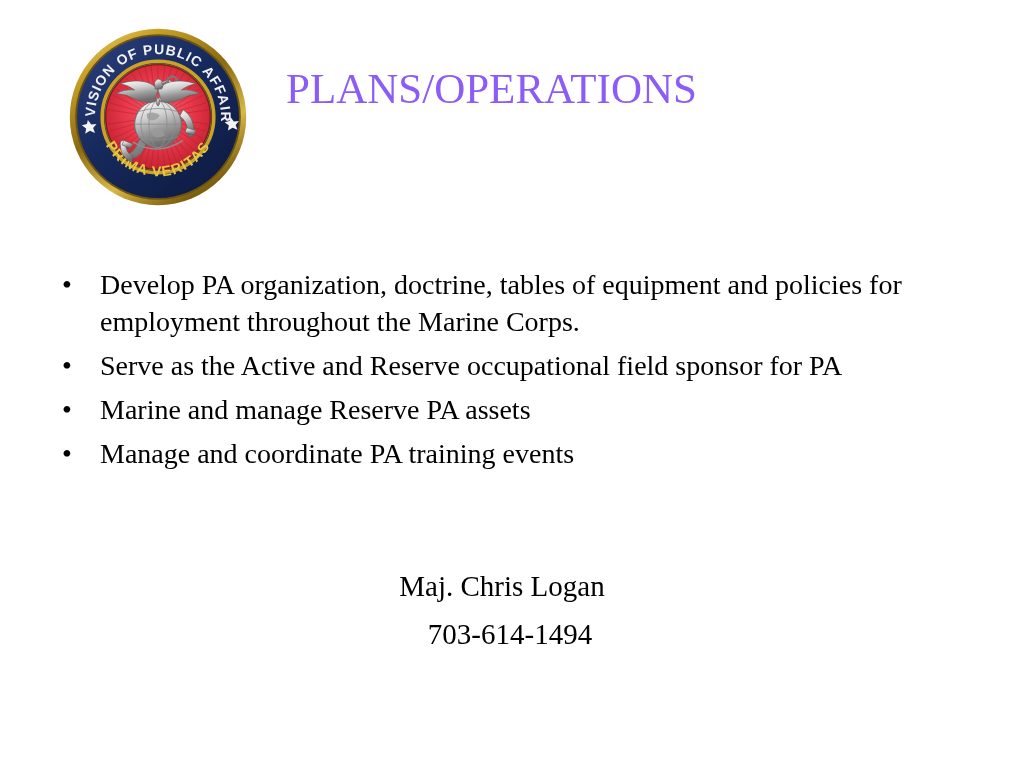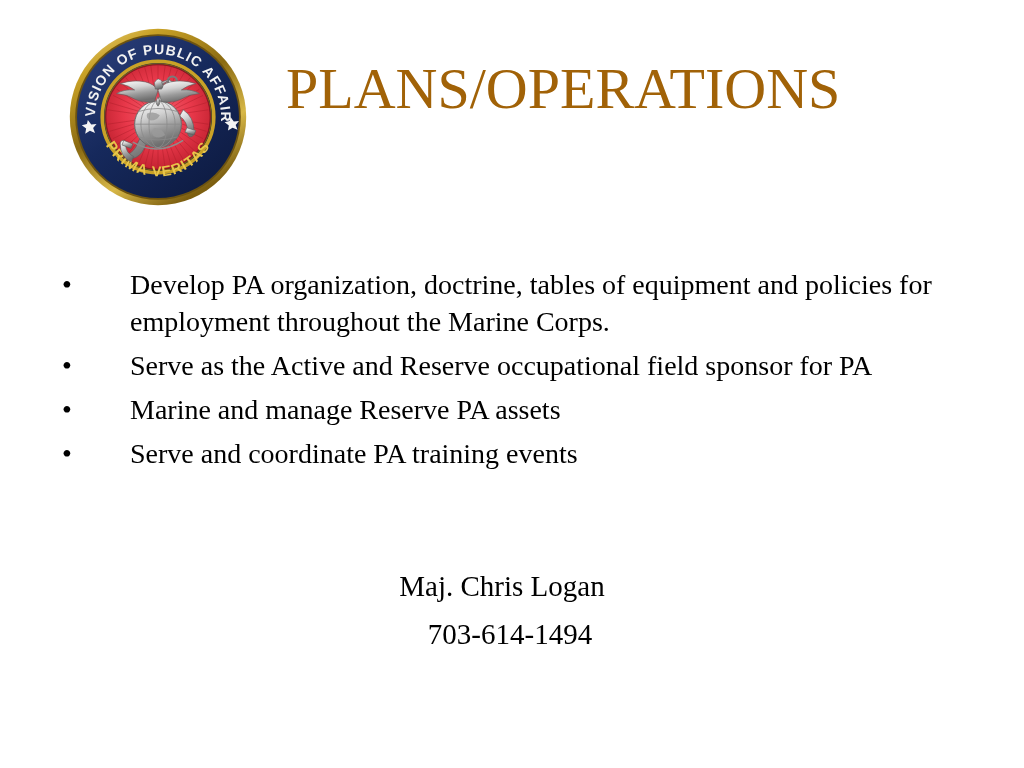--- a/index.html
+++ b/index.html
@@ -35,25 +35,25 @@
     width: 180px;
     height: 180px;
   }
 
   
   .slide-title {
     position: absolute;
     left: 286px;
     top: 58px;
     width: 700px;
-    font-size: 58px;
+    font-size: 43px;
     line-height: 62px;
     font-weight: normal;
     letter-spacing: 0px;
-    color: #a16207;
+    color: #8b5cf6;
     white-space: nowrap;
   }
 
   
   .bullet-block {
     position: absolute;
     left: 58px;
     top: 266px;
     width: 930px;
   }
@@ -66,21 +66,20 @@
   }
   .bullet-item .dot {
     position: absolute;
     left: 4px;
     top: 0;
     font-size: 28px;
     line-height: 37px;
   }
   .bullet-item .btext {
     display: block;
-    margin-left: 30px;
   }
   .bullet-item.b1 .btext { width: 860px; }
   .bullet-item.b2 .btext { width: 910px; font-family: Liberation Serif, serif; }
 
   
   .contact-block {
     position: absolute;
     left: 0;
     top: 562px;
     width: 1024px;
@@ -250,21 +249,21 @@
       <span class="btext">Serve as the Active and Reserve occupational field sponsor for PA</span>
     </div>
 
     <div class="bullet-item b3">
       <span class="dot">•</span>
       <span class="btext">Marine and manage Reserve PA assets</span>
     </div>
 
     <div class="bullet-item b4">
       <span class="dot">•</span>
-      <span class="btext">Serve and coordinate PA training events</span>
+      <span class="btext">Manage and coordinate PA training events</span>
     </div>
 
   </div>
 
   <div class="contact-block">
     <div class="contact-line contact-name">Maj. Chris Logan</div>
     <div class="contact-line contact-phone">703-614-1494</div>
   </div>
 
 </div>

